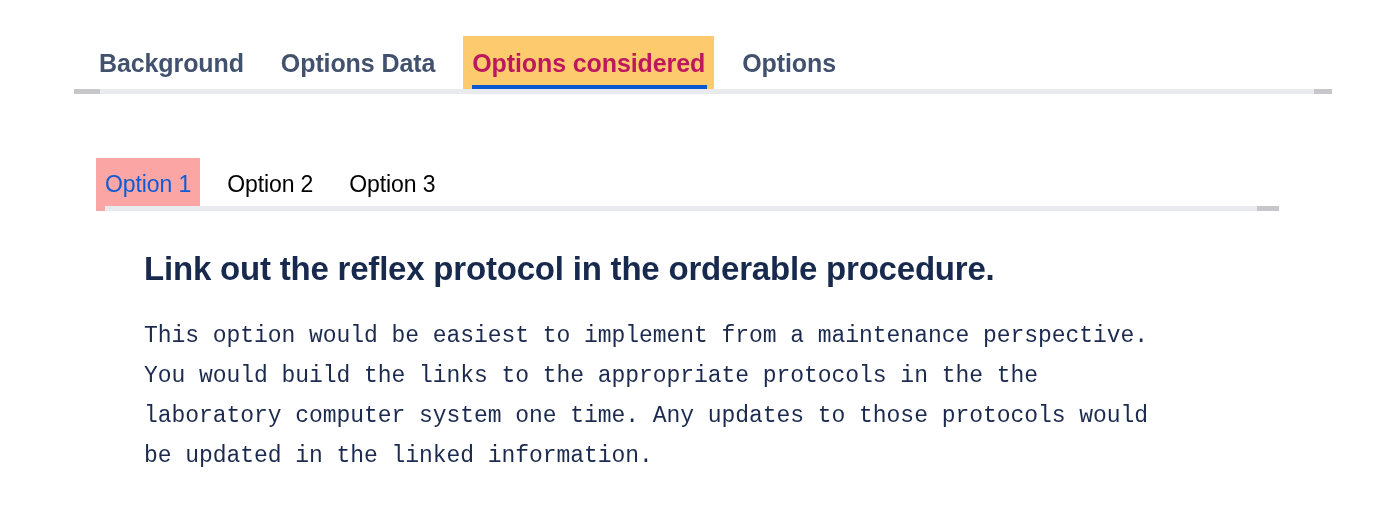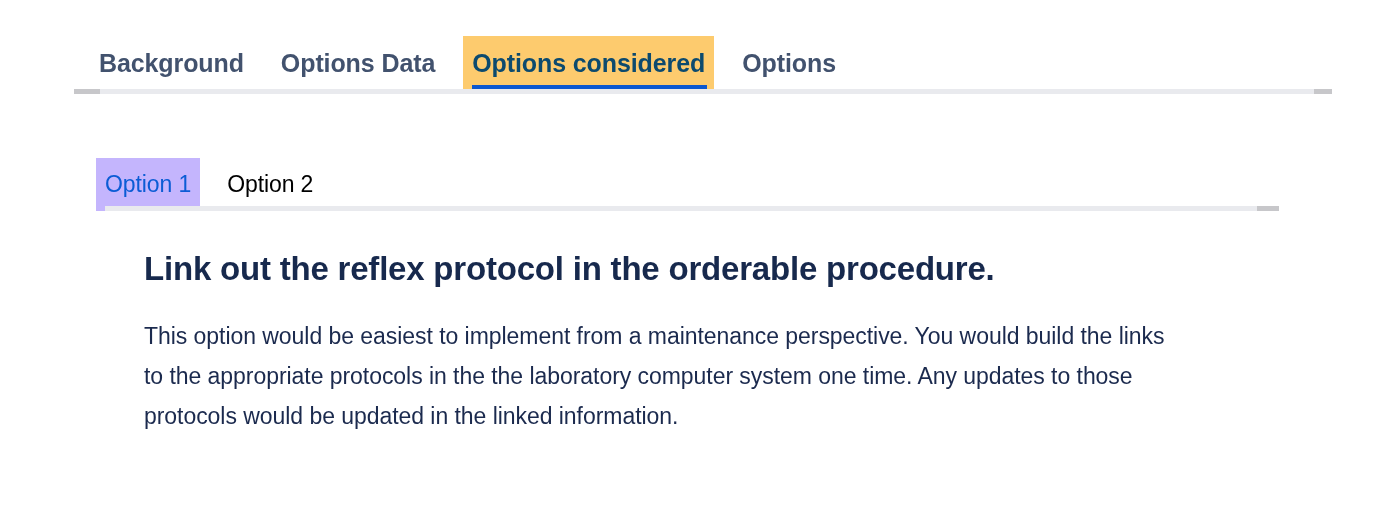--- a/index.html
+++ b/index.html
@@ -43,21 +43,21 @@
     padding: 0 9px;
     margin-right: 19px;
     white-space: nowrap;
     cursor: pointer;
     background: transparent;
     user-select: none;
   }
   .tab-l1:last-child { margin-right: 0; }
   .tab-l1.highlighted {
     background: #FDCB6E;
-    color: #0c4a6e;
+    color: #be185d;
   }
   .tab-l1.active::after {
     content: "";
     position: absolute;
     left: 9px;
     right: 7px;
     bottom: 0;
     height: 5px;
     background: #0B57D0;
   }
@@ -107,21 +107,21 @@
     color: #000000;
     padding: 0 9px;
     margin-right: 18px;
     white-space: nowrap;
     cursor: pointer;
     background: transparent;
     user-select: none;
   }
   .tab-l2:last-child { margin-right: 0; }
   .tab-l2.highlighted {
-    background: #c4b5fd;
+    background: #fca5a5;
     color: #0B5CD5;
   }
   .tab-l2.active::after {
     content: "";
     position: absolute;
     left: 20px;
     right: 19px;
     bottom: 0;
     height: 5px;
     background: #0B57D0;
@@ -158,20 +158,21 @@
     color: #17294D;
     letter-spacing: -0.2px;
   }
   .panel-paragraph {
     margin: 30px 0 0 0;
     font-size: 23px;
     line-height: 40px;
     color: #1B2A4E;
     letter-spacing: -0.05px;
     max-width: 1040px;
+    font-family: Liberation Mono, monospace;
   }
 </style>
 </head>
 <body>
 
 <div class="tabs-primary">
   <div class="tabrow">
     <div class="tab-l1">Background</div>
     <div class="tab-l1">Options Data</div>
     <div class="tab-l1 highlighted active">Options considered</div>
@@ -181,20 +182,21 @@
     <span class="seg-dark-l"></span>
     <span class="seg-light"></span>
     <span class="seg-dark-r"></span>
   </div>
 </div>
 
 <div class="tabs-secondary">
   <div class="tabrow">
     <div class="tab-l2 highlighted active">Option 1</div>
     <div class="tab-l2">Option 2</div>
+    <div class="tab-l2">Option 3</div>
   </div>
 </div>
 <div class="rule-secondary">
   <span class="seg-light"></span>
   <span class="seg-dark-r"></span>
 </div>
 
 <div class="panel">
   <h2 class="panel-heading">Link out the reflex protocol in the orderable procedure.</h2>
   <p class="panel-paragraph">This option would be easiest to implement from a maintenance perspective. You would build the links to the appropriate protocols in the the laboratory computer system one time. Any updates to those protocols would be updated in the linked information.</p>

